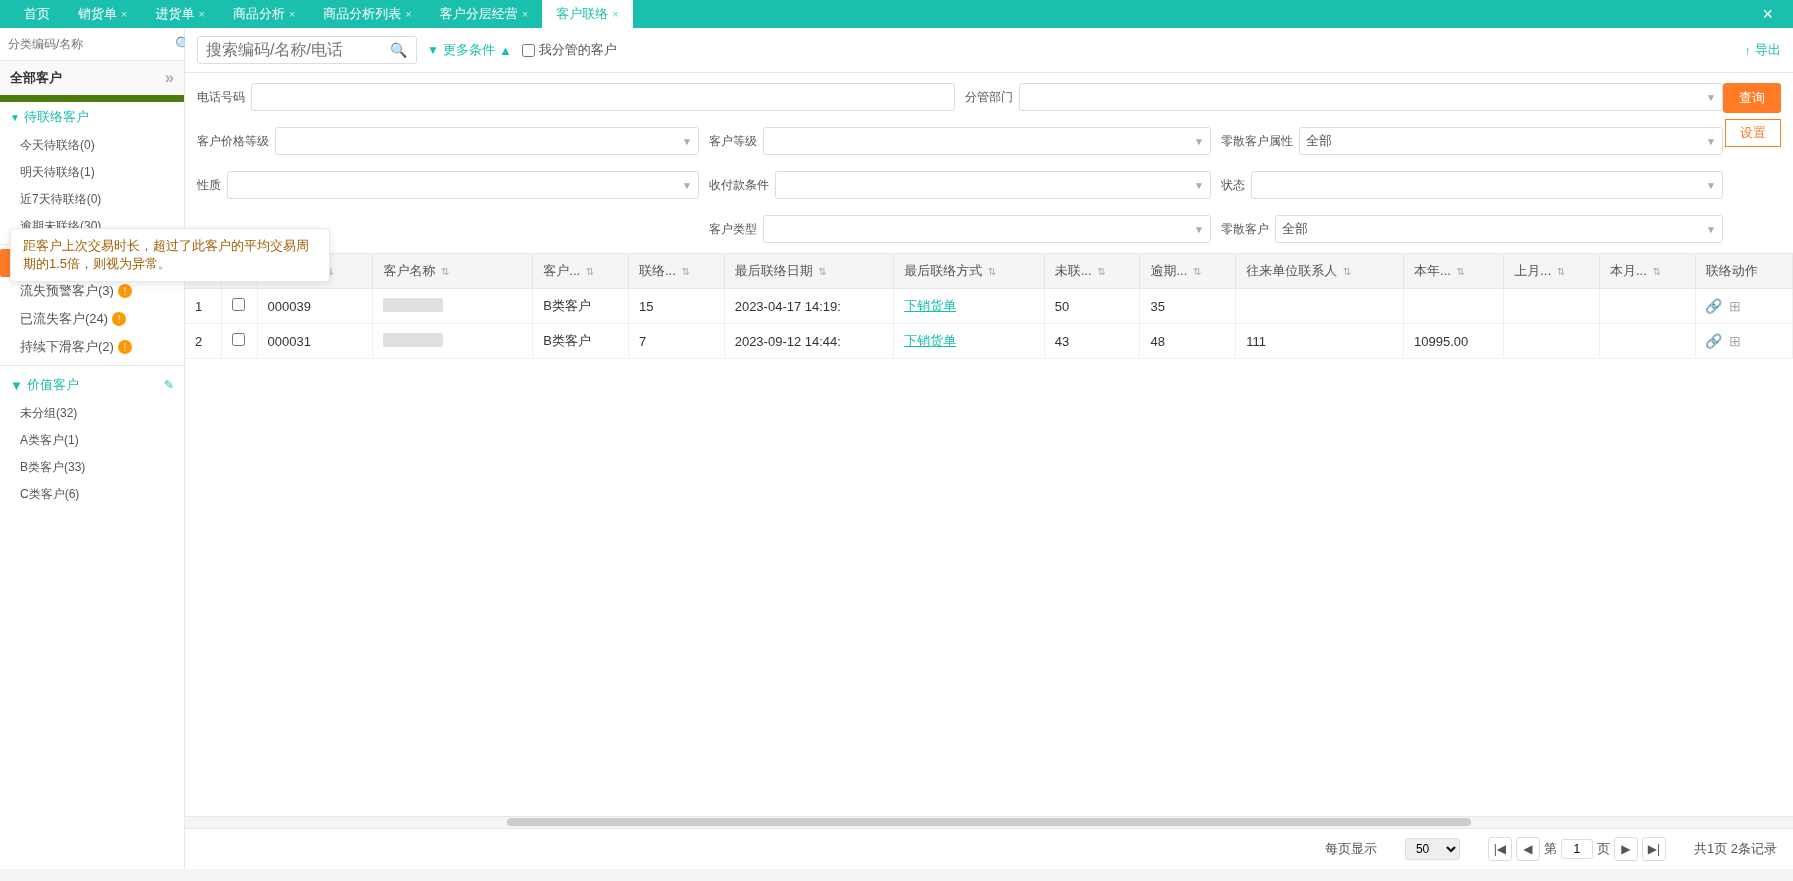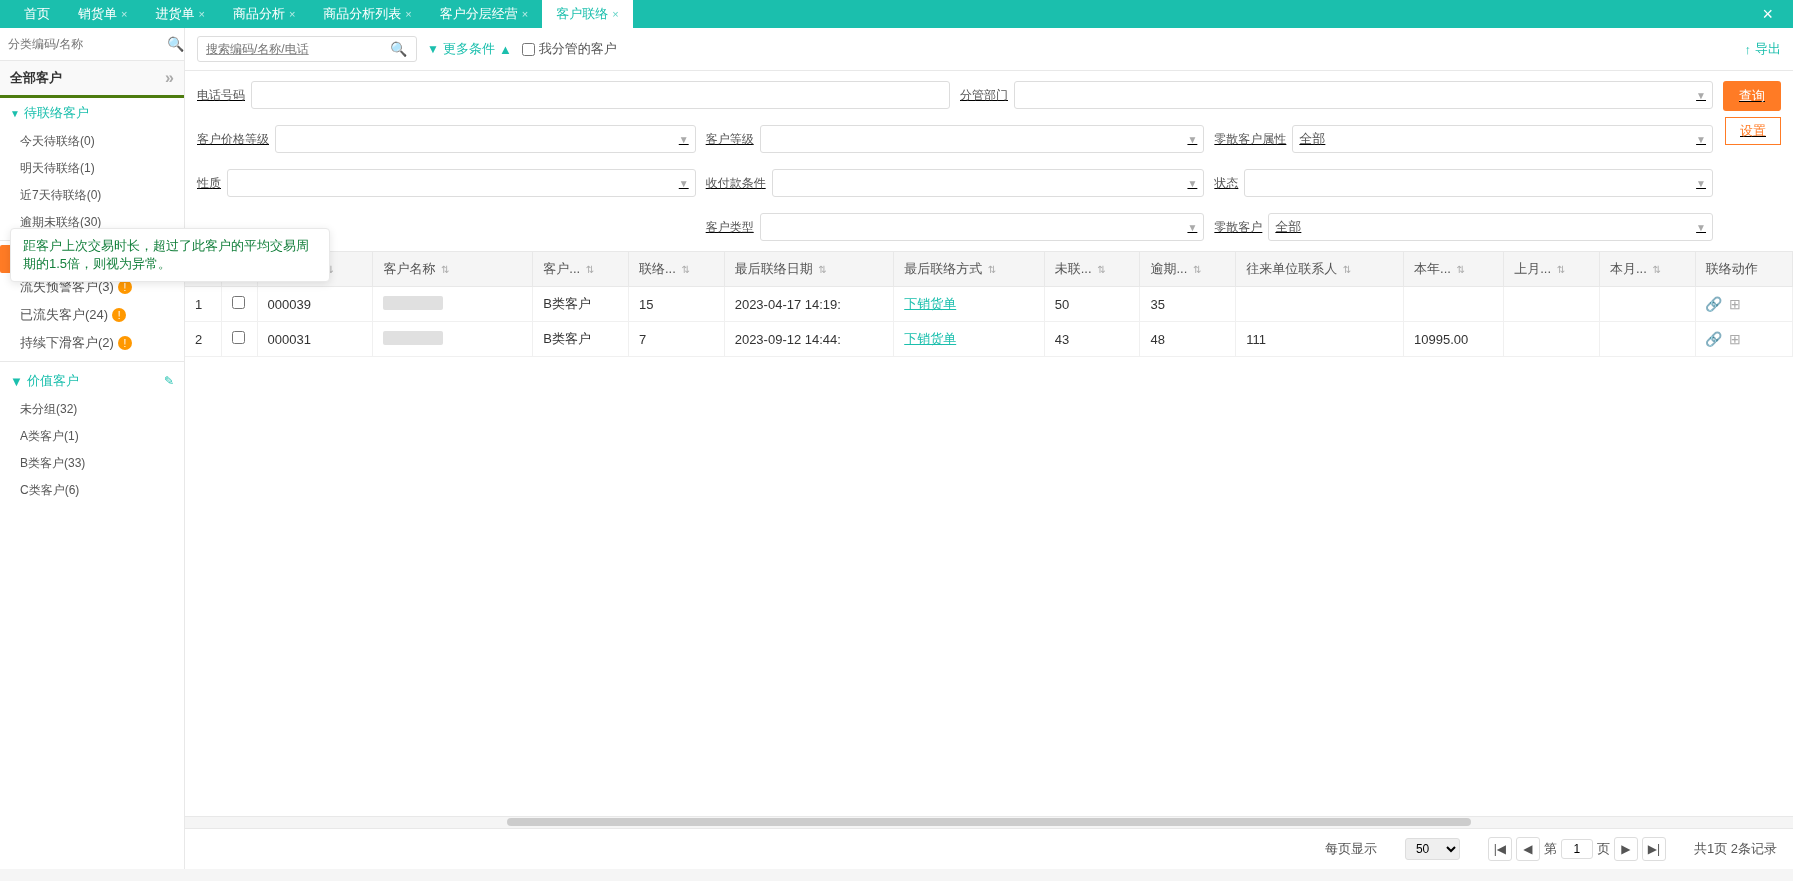--- a/index.html
+++ b/index.html
@@ -53,40 +53,40 @@
       border-right: 1px solid #e8e8e8;
       display: flex;
       flex-direction: column;
       flex-shrink: 0;
     }
     .sidebar-search {
       padding: 8px;
       border-bottom: 1px solid #e8e8e8;
       display: flex;
       align-items: center;
-      gap: 4px;
+      gap: 12px;
     }
     .sidebar-search input {
       flex: 1;
       border: none;
       outline: none;
       font-size: 12px;
       color: #999;
     }
     .search-icon-small { color: #aaa; cursor: pointer; font-size: 14px; }
 
     .sidebar-section-header {
       padding: 8px 10px;
       display: flex;
       align-items: center;
       justify-content: space-between;
       font-weight: bold;
       color: #333;
       background: #f9f9f9;
-      border-bottom: 3px solid #4d7c0f;
+      border-bottom: 7px solid #4d7c0f;
     }
     .sidebar-collapse-btn { cursor: pointer; color: #aaa; font-size: 16px; }
 
     .sidebar-group-title {
       padding: 6px 10px;
       color: #1bbfad;
       font-size: 12px;
       cursor: pointer;
       display: flex;
       align-items: center;
@@ -301,21 +301,21 @@
     
     .tooltip-box {
       position: absolute;
       left: 10px;
       top: 228px;
       background: white;
       border: 1px solid #e8e8e8;
       border-radius: 4px;
       padding: 8px 12px;
       font-size: 12px;
-      color: #15803d;
+      color: #a16207;
       box-shadow: 0 2px 8px rgba(0,0,0,0.1);
       max-width: 320px;
       z-index: 100;
     }
 
     
     .pagination-bar {
       background: white;
       border-top: 1px solid #e8e8e8;
       padding: 8px 16px;
@@ -482,42 +482,42 @@
     <div class="sidebar-item">未分组(32)</div>
     <div class="sidebar-item">A类客户(1)</div>
     <div class="sidebar-item">B类客户(33)</div>
     <div class="sidebar-item">C类客户(6)</div>
   </div>
 
   <div class="content-area">
 
     <div class="toolbar">
       <div class="search-box">
-        <input type="text" style="font-size: 12px; color: rgb(153, 153, 153); width: 100%; border: none; outline: none; text-decoration: underline;" placeholder="搜索编码/名称/电话">
+        <input type="text" style="font-size: 16px; color: rgb(153, 153, 153); width: 100%; border: none; outline: none;" placeholder="搜索编码/名称/电话">
         <span class="search-icon" style="color:#aaa; font-size:14px;">🔍</span>
       </div>
       <div class="more-conditions">
         <span class="filter-icon">▼</span>
         <span>更多条件</span>
         <span>▲</span>
       </div>
       <div class="my-customers">
         <input type="checkbox" style="">
         <span>我分管的客户</span>
       </div>
       <div class="toolbar-right">
         <div class="export-btn">
           <span>↑</span>
           <span>导出</span>
         </div>
       </div>
     </div>
 
     <div class="filter-area">
-      <div style="display:flex; gap:10px; align-items:flex-start;text-decoration:underline;">
+      <div style="display:flex; align-items:flex-start;">
         <div style="flex:1; display:flex; flex-direction:column; gap:8px;">
 
           <div class="filter-row">
             <div class="filter-item">
               <span class="filter-label">电话号码</span>
               <input class="filter-input" style="flex: 1 1 0%;" value="">
             </div>
             <div class="filter-item">
               <span class="filter-label">分管部门</span>
               <div class="filter-select">

